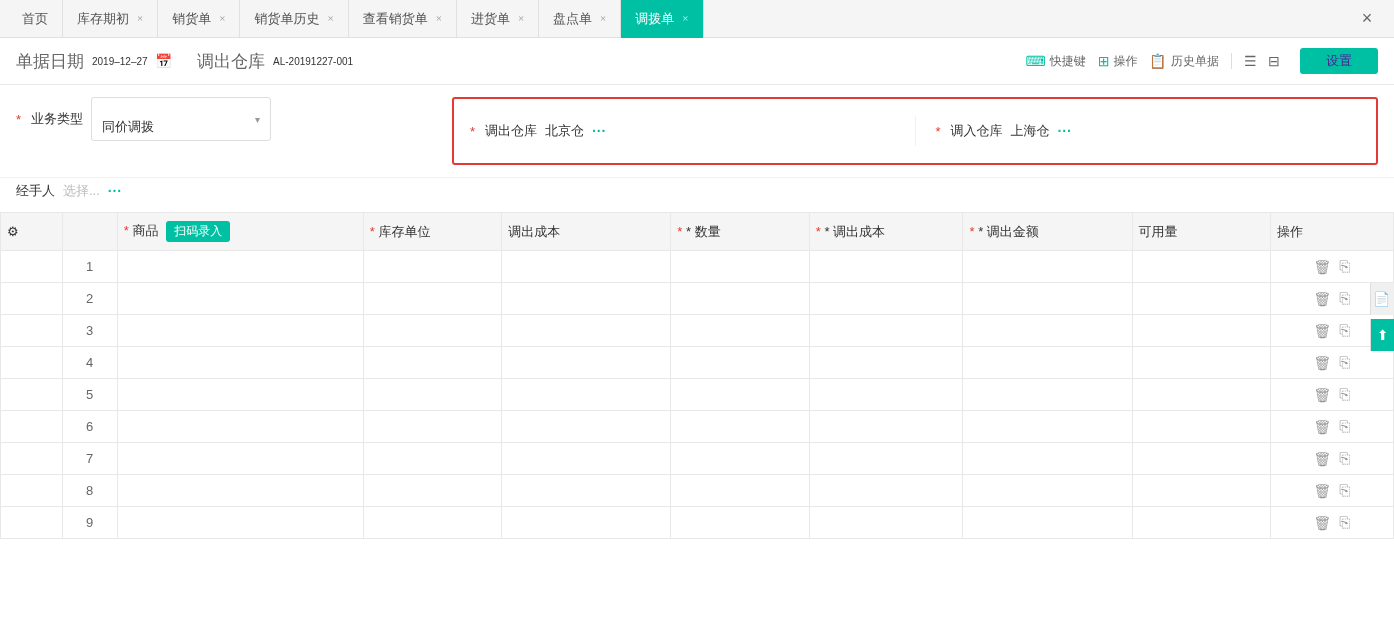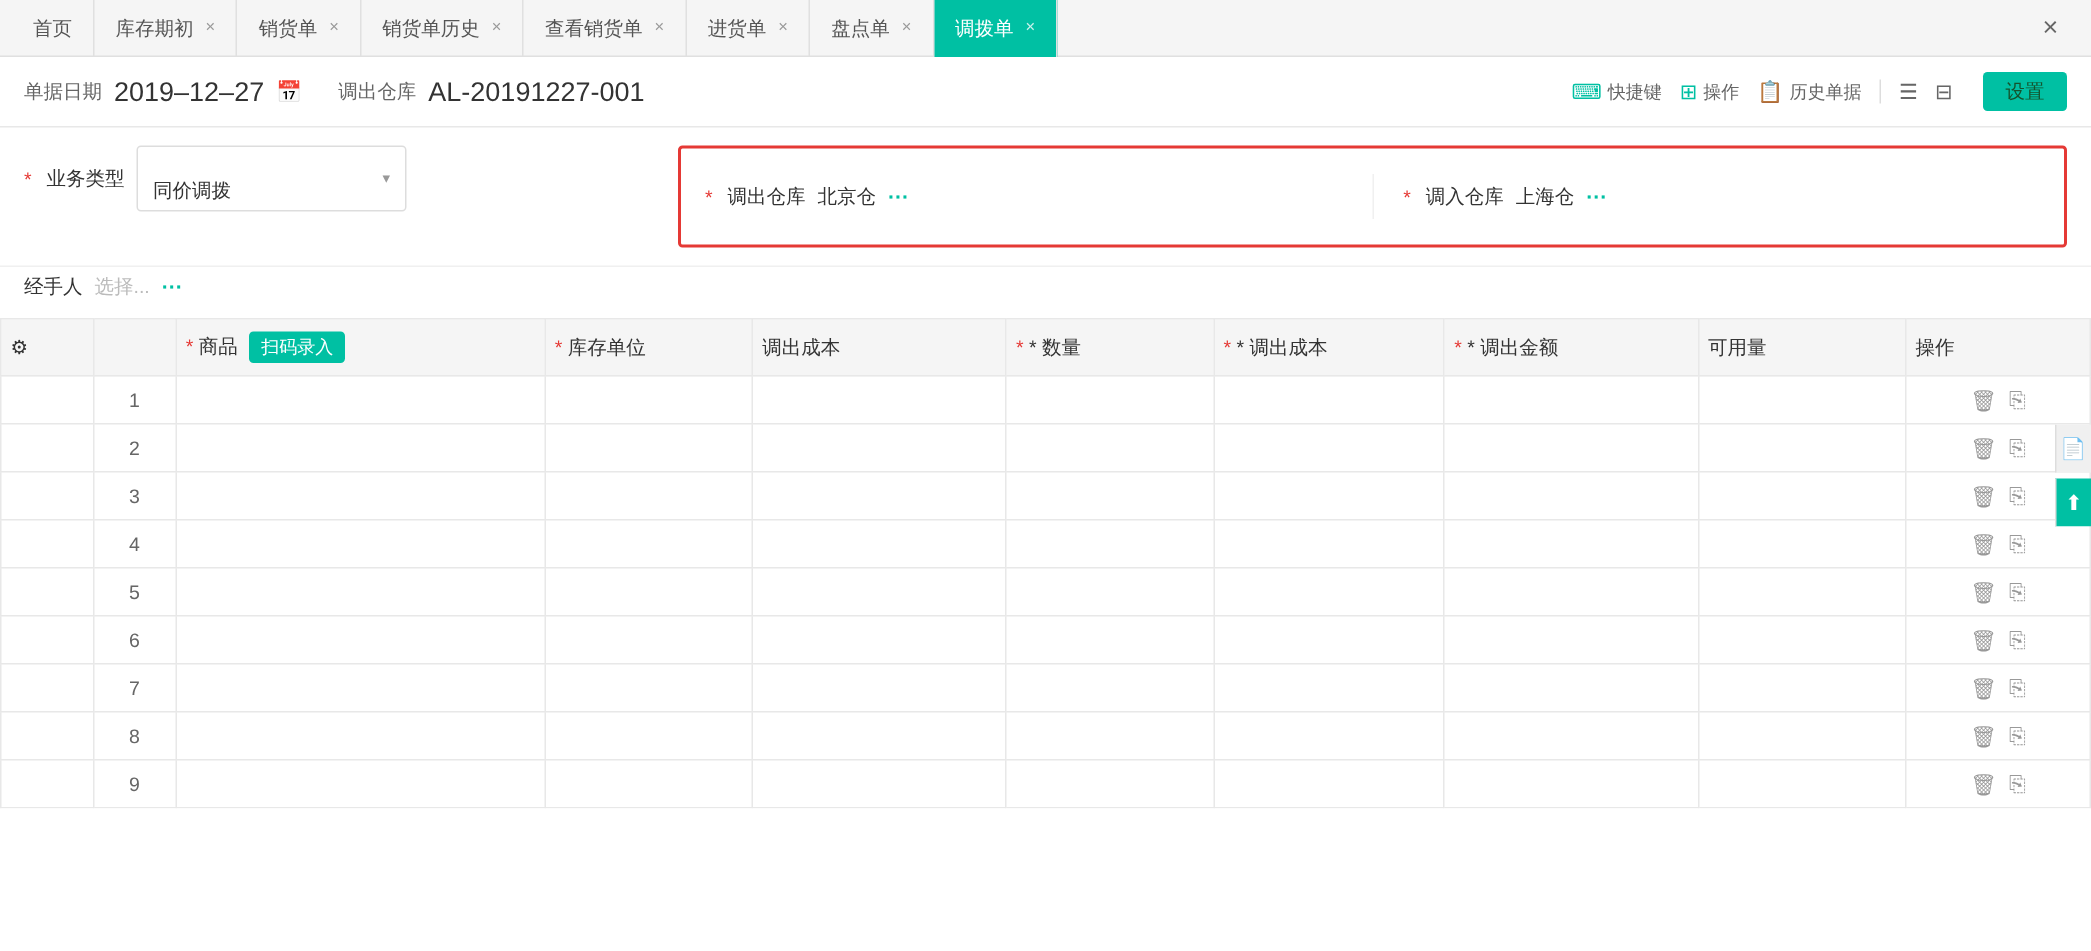--- a/index.html
+++ b/index.html
@@ -28,28 +28,28 @@
       width: 38px; height: 38px; display: flex; align-items: center; justify-content: center;
       cursor: pointer; font-size: 18px; color: #666;
     }
 
     
     .toolbar {
       display: flex; align-items: center; padding: 10px 16px; border-bottom: 1px solid #e8e8e8;
       gap: 24px; background: #fff;
     }
     .toolbar-field { display: flex; align-items: center; gap: 8px; }
-    .toolbar-label { color: #666; font-size: 13px; }
-    .toolbar-value { color: #333; font-size: 18px; font-weight: 500; }
+    .toolbar-label { color: #666; font-size: 17px; }
+    .toolbar-value { color: #333; font-size: 10px; font-weight: 500; }
     .toolbar-icon { color: #00c0a3; cursor: pointer; font-size: 14px; }
     .toolbar-actions { margin-left: auto; display: flex; align-items: center; gap: 12px; }
     .toolbar-action-item { display: flex; align-items: center; gap: 4px; color: #666; cursor: pointer; font-size: 12px; }
     .toolbar-action-icon { font-size: 14px; color: #00c0a3; }
     .btn-setting {
-      background: #00c0a3; color: #14532d; border: none; padding: 4px 15px;
+      background: #00c0a3; color: #4c1d95; border: none; padding: 4px 26px;
       border-radius: 3px; cursor: pointer; font-size: 13px;
     }
     .toolbar-divider { width: 1px; height: 16px; background: #ddd; }
     .layout-icons { display: flex; gap: 4px; }
     .layout-icon { width: 20px; height: 16px; cursor: pointer; color: #666; font-size: 14px; }
 
     
     .form-section {
       display: flex; align-items: flex-start; padding: 12px 16px; gap: 16px;
       border-bottom: 1px solid #f0f0f0;
@@ -132,21 +132,21 @@
       align-items: center; justify-content: center; cursor: pointer;
       border-left: 1px solid #ddd; font-size: 14px; color: #666;
     }
     .sidebar-float-btn.active { background: #00c0a3; color: #fff; }
   </style>
 </head>
 <body>
 
 <div class="tab-bar">
 
-  <div id="tabs-container" style="display:flex;align-items:flex-end;flex:1;">
+  <div id="tabs-container" style="display:flex;align-items:flex-end;flex:1;font-family:Liberation Serif, serif;">
       <div class="tab-item">
         <span>首页</span>
       </div>
       <div class="tab-item">
         <span>库存期初</span>
         <span class="tab-close">×</span>
       </div>
       <div class="tab-item">
         <span>销货单</span>
         <span class="tab-close">×</span>

